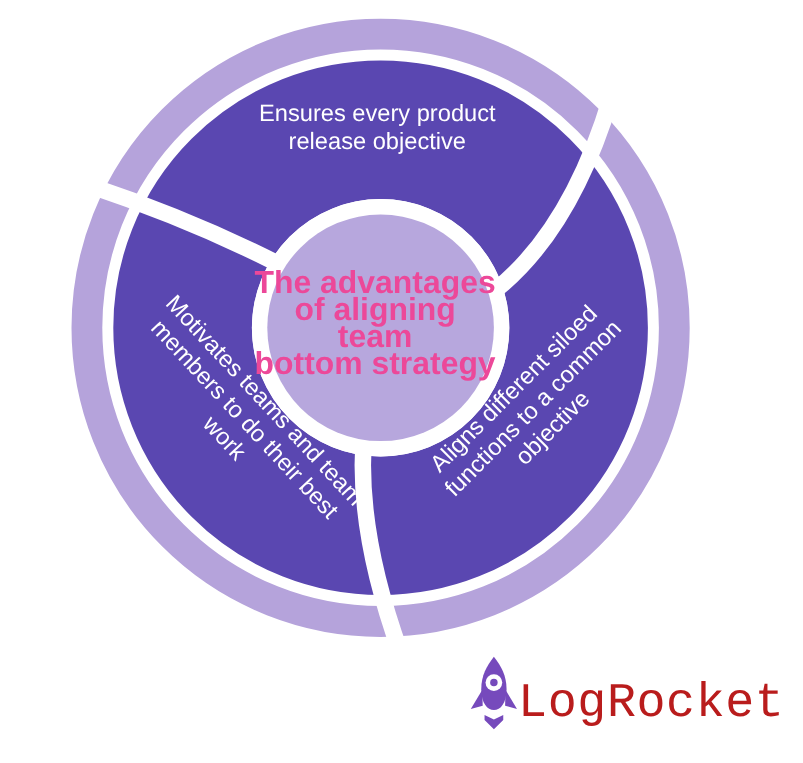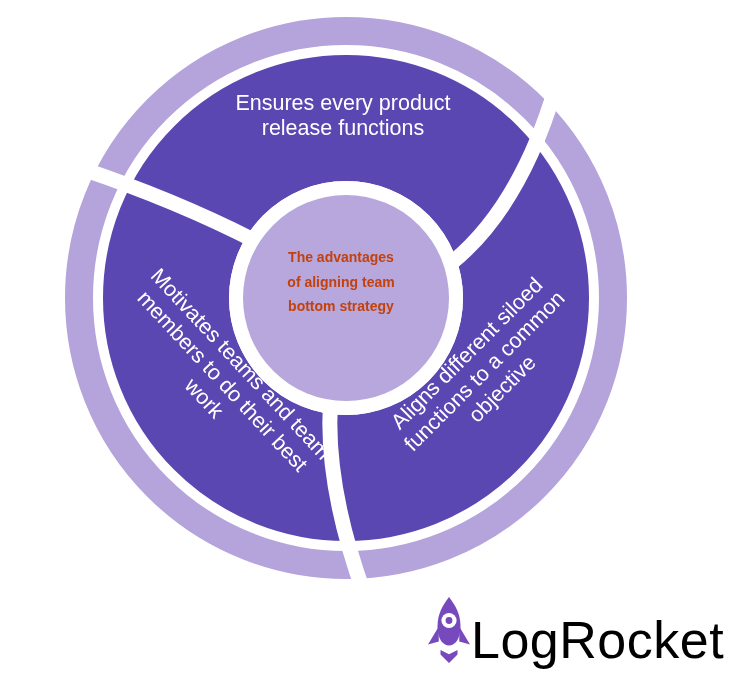--- a/index.html
+++ b/index.html
@@ -9,26 +9,27 @@
   }
   .stage svg{position:absolute;left:0;top:0;}
   .label{position:absolute;text-align:center;}
   .label span{display:block;}
   .seg-label{color:#ffffff;font-size:21.5px;line-height:25px;font-weight:400;}
   .top-label{left:183px;top:91px;width:320px;}
   .left-label{left:72px;top:344px;width:300px;transform:rotate(47deg);}
   .right-label{left:335px;top:334px;width:300px;transform:rotate(-45deg);}
   .center-label{
     left:231px;top:245px;width:220px;
-    color:#c2410c;font-weight:700;font-size:14px;line-height:24.5px;
+    color:#ec4899;font-weight:700;font-size:29px;line-height:24.5px;
   }
   .wordmark{
     position:absolute;left:471px;top:617px;
-    font-size:52px;line-height:46px;letter-spacing:0.5px;font-weight:400;
-    color:#000000;
+    font-size:44px;line-height:46px;letter-spacing:0.5px;font-weight:400;
+    color:#b91c1c;
+    font-family:Liberation Mono, monospace;
   }
 </style>
 </head>
 <body>
 
 <div class="stage">
 
   <svg width="730" height="694" viewBox="0 0 730 694">
 
     <circle cx="346" cy="298" r="267" fill="none" stroke-width="28" stroke="#b5a3db"></circle>
@@ -41,21 +42,21 @@
       <path d="M 331.9 386.9 Q 321.4 475.3 364.1 593.4"></path>
     </g>
 
     <circle cx="346" cy="298" r="117" fill="#ffffff"></circle>
 
     <circle cx="346" cy="298" r="103" fill="#b7a7dd"></circle>
   </svg>
 
   <div class="label seg-label top-label">
     <span>Ensures every product</span>
-    <span>release functions</span>
+    <span>release objective</span>
   </div>
 
   <div class="label seg-label left-label">
     <span>Motivates teams and team</span>
     <span>members to do their best</span>
     <span>work</span>
   </div>
 
   <div class="label seg-label right-label">
     <span>Aligns different siloed</span>

